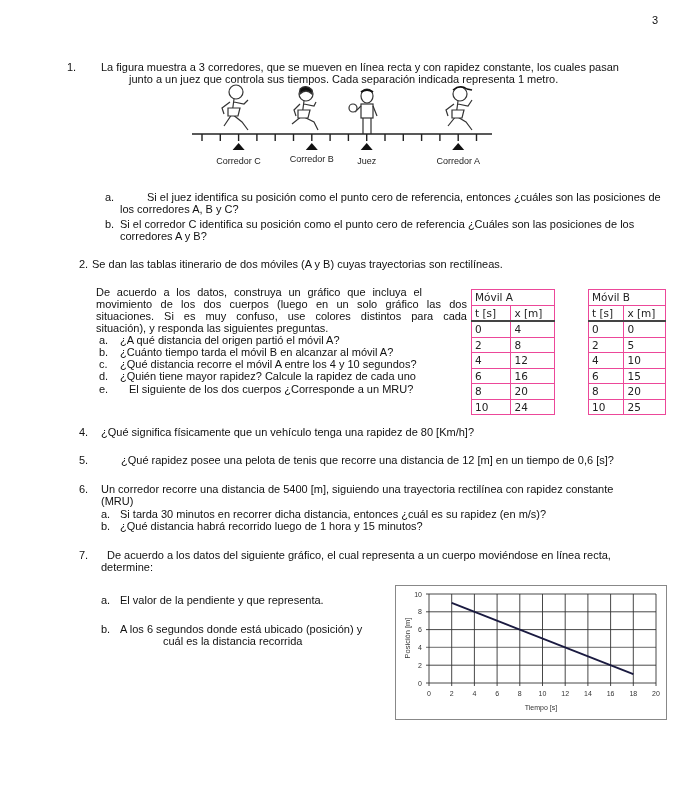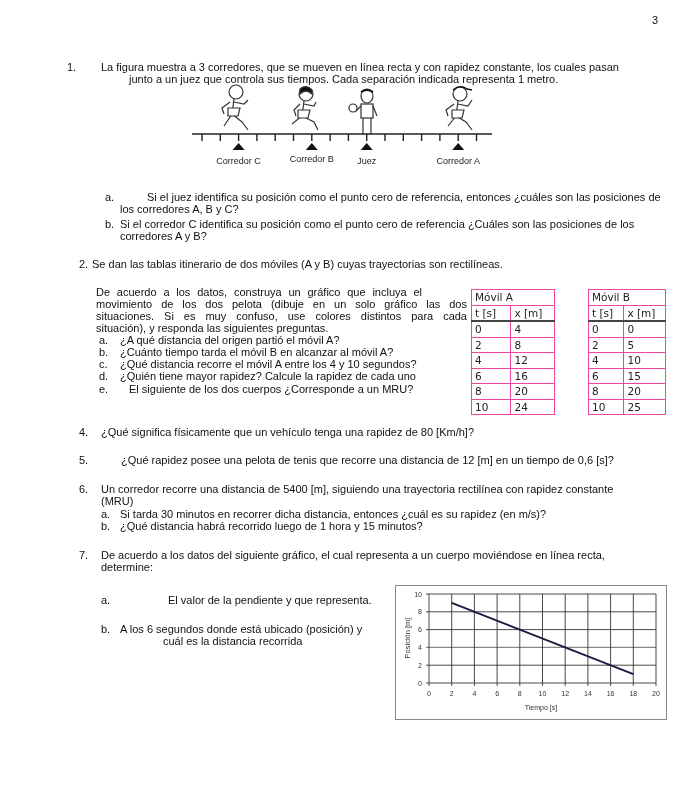--- a/index.html
+++ b/index.html
@@ -97,21 +97,21 @@
   <span class="line" style="left:93px;top:218px;">b.</span>
   <div class="line" style="left:108px;top:218px;">Si el corredor C identifica su posición como el punto cero de referencia ¿Cuáles son las posiciones de los</div>
   <div class="line" style="left:108px;top:230px;">corredores A y B?</div>
 </div>
 
 <div>
   <span class="num line" style="left:67px;top:258px;">2.</span>
   <div class="line" style="left:80px;top:258px;text-align:center;">Se dan las tablas itinerario de dos móviles (A y B) cuyas trayectorias son rectilíneas.</div>
 
   <div class="line just" style="left:84px;top:286px;width:326px;">De acuerdo a los datos, construya un gráfico que incluya el</div>
-  <div class="line just" style="left:84px;top:298px;width:371px;">movimiento de los dos pelota (dibuje en un solo gráfico las dos</div>
+  <div class="line just" style="left:84px;top:298px;width:371px;">movimiento de los dos cuerpos (luego en un solo gráfico las dos</div>
   <div class="line just" style="left:84px;top:310px;width:371px;">situaciones. Si es muy confuso, use colores distintos para cada</div>
   <div class="line" style="left:84px;top:322px;">situación), y responda las siguientes preguntas.</div>
 
   <span class="line" style="left:87px;top:334px;">a.</span>
   <div class="line" style="left:108px;top:334px;">¿A qué distancia del origen partió el móvil A?</div>
   <span class="line" style="left:87px;top:346px;">b.</span>
   <div class="line" style="left:108px;top:346px;">¿Cuánto tiempo tarda el móvil B en alcanzar al móvil A?</div>
   <span class="line" style="left:87px;top:358px;">c.</span>
   <div class="line" style="left:108px;top:358px;">¿Qué distancia recorre el móvil A entre los 4 y 10 segundos?</div>
   <span class="line" style="left:87px;top:370px;">d.</span>
@@ -207,24 +207,24 @@
   <div class="line" style="left:89px;top:483px;">Un corredor recorre una distancia de 5400 [m], siguiendo una trayectoria rectilínea con rapidez constante</div>
   <div class="line" style="left:89px;top:495px;">(MRU)</div>
   <span class="line" style="left:89px;top:508px;">a.</span>
   <div class="line" style="left:108px;top:508px;">Si tarda 30 minutos en recorrer dicha distancia, entonces ¿cuál es su rapidez (en m/s)?</div>
   <span class="line" style="left:89px;top:520px;">b.</span>
   <div class="line" style="left:108px;top:520px;">¿Qué distancia habrá recorrido luego de 1 hora y 15 minutos?</div>
 </div>
 
 <div>
   <span class="line" style="left:67px;top:549px;">7.</span>
-  <div class="line" style="left:89px;top:549px;">De acuerdo a los datos del siguiente gráfico, el cual representa a un cuerpo moviéndose en línea recta,</div>
+  <div class="line" style="left:95px;top:549px;">De acuerdo a los datos del siguiente gráfico, el cual representa a un cuerpo moviéndose en línea recta,</div>
   <div class="line" style="left:89px;top:561px;">determine:</div>
   <span class="line" style="left:89px;top:594px;">a.</span>
-  <div class="line" style="left:108px;top:594px;margin-left:48px;">El valor de la pendiente y que representa.</div>
+  <div class="line" style="left:108px;top:594px;">El valor de la pendiente y que representa.</div>
   <span class="line" style="left:89px;top:623px;">b.</span>
   <div class="line" style="left:108px;top:623px;">A los 6 segundos donde está ubicado (posición) y</div>
   <div class="line" style="left:108px;top:635px;margin-left:43px;">cuál es la distancia recorrida</div>
 </div>
 
 <div class="chart-frame">
   <svg id="chart" width="270" height="133">
     <g id="grid">
         <line x1="30" y1="97" x2="260" y2="97" stroke="#333" stroke-width="0.9"></line>
         <line x1="30" y1="79.2" x2="260" y2="79.2" stroke="#333" stroke-width="0.9"></line>

